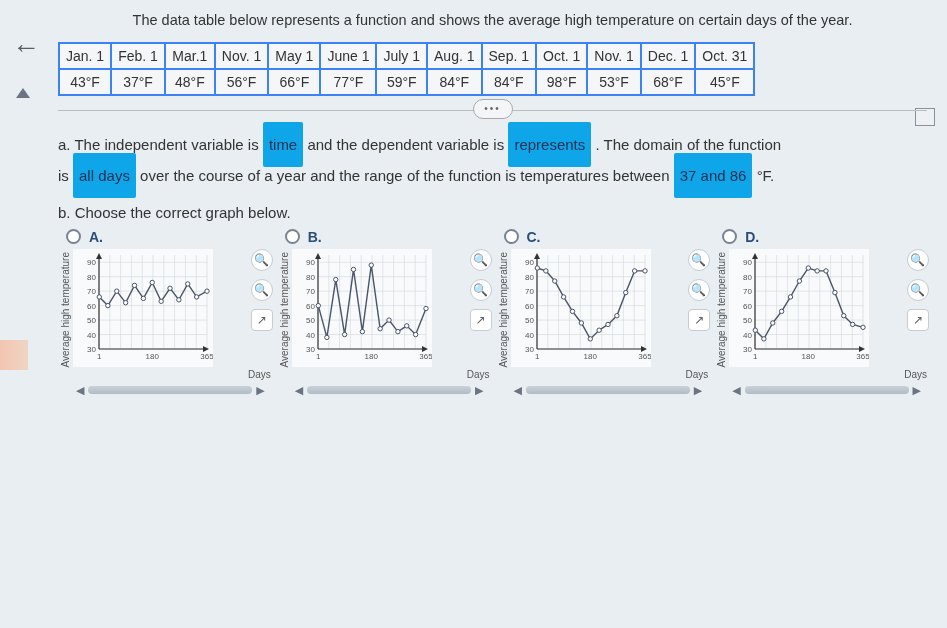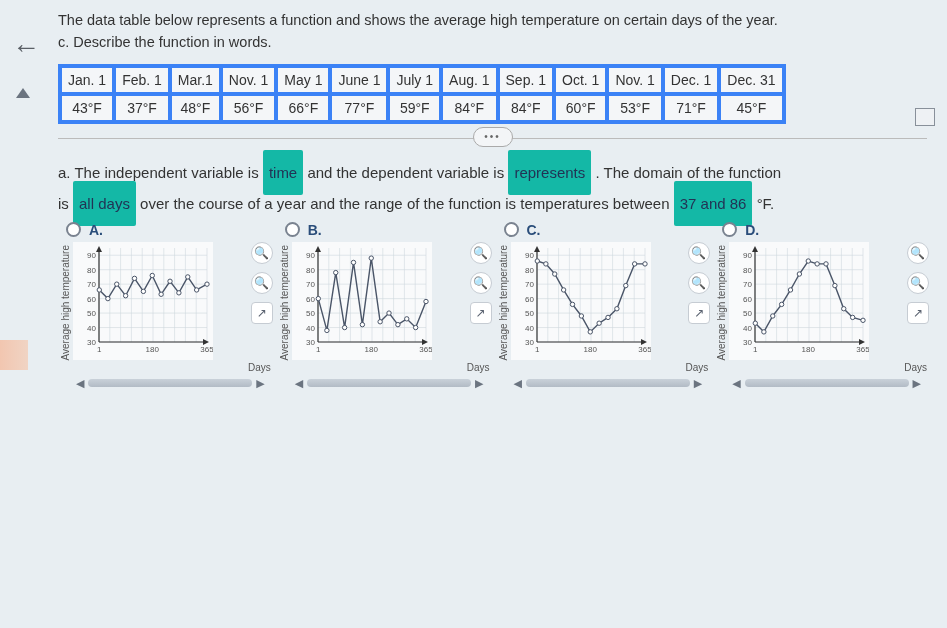--- a/index.html
+++ b/index.html
@@ -27,28 +27,28 @@
   .up-tri {
     position: absolute;
     left: 16px;
     top: 88px;
     width: 0; height: 0;
     border-left: 7px solid transparent;
     border-right: 7px solid transparent;
     border-bottom: 10px solid #6b7480;
     cursor: pointer;
   }
-  .intro { font-size: 14.5px; line-height: 1.5; margin-bottom: 10px; }
+  .intro { font-size: 14.5px; line-height: 1.5; margin-bottom: 10px; text-align: center; }
   .data-table {
     border-collapse: collapse;
     font-size: 14px;
     margin: 6px 0 8px 0;
   }
   .data-table td, .data-table th {
-    border: 4px solid #3b82f6;
+    border: 2px solid #3b82f6;
     padding: 4px 6px;
     text-align: center;
     min-width: 50px;
     background: #f4f6f8;
   }
   .divider {
     border: none;
     border-top: 1px solid #bbb;
     margin: 14px 0 18px 0;
     position: relative;
@@ -61,21 +61,21 @@
     width: 40px; height: 20px;
     border: 1px solid #aaa;
     border-radius: 12px;
     background: #f3f5f7;
     display: flex; align-items: center; justify-content: center;
     font-size: 10px; color: #666; letter-spacing: 2px;
     cursor: pointer;
   }
   .answer-block { font-size: 15px; line-height: 2.1; }
   .fill {
-    background: #14b8a6;
+    background: #0ea5e9;
     padding: 14px 6px;
     border-radius: 2px;
     color: #235;
   }
   .partb { font-size: 15px; margin-top: 12px; margin-bottom: 6px; }
   .chart-row {
     display: flex;
     gap: 6px;
     align-items: flex-start;
   }
@@ -170,53 +170,52 @@
 
 <div class="back-arrow">←</div>
 <div class="up-tri"></div>
 <div class="left-bar"></div>
 <div class="popout"></div>
 
 <div class="page">
 
   <div class="intro">
     <div>The data table below represents a function and shows the average high temperature on certain days of the year.</div>
-    <div>c. Describe the function in words.</div>
   </div>
 
   <table class="data-table">
     <tbody>
         <tr id="hrow">
           <td>Jan. 1</td>
           <td>Feb. 1</td>
           <td>Mar.1</td>
           <td>Nov. 1</td>
           <td>May 1</td>
           <td>June 1</td>
           <td>July 1</td>
           <td>Aug. 1</td>
           <td>Sep. 1</td>
           <td>Oct. 1</td>
           <td>Nov. 1</td>
           <td>Dec. 1</td>
-          <td>Dec. 31</td>
+          <td>Oct. 31</td>
         </tr>
     <tr id="vrow">
           <td>43°F</td>
           <td>37°F</td>
           <td>48°F</td>
           <td>56°F</td>
           <td>66°F</td>
           <td>77°F</td>
           <td>59°F</td>
           <td>84°F</td>
           <td>84°F</td>
-          <td>60°F</td>
+          <td>98°F</td>
           <td>53°F</td>
-          <td>71°F</td>
+          <td>68°F</td>
           <td>45°F</td>
         </tr>
   </tbody>
     </table>
 
   <div style="position:relative;">
     <hr class="divider">
     <div class="more-pill">•••</div>
   </div>
 
@@ -227,20 +226,21 @@
     <span class="fill">represents</span>
     <span>. The domain of the function</span>
     <br>
     <span>is</span>
     <span class="fill">all days</span>
     <span>over the course of a year and the range of the function is temperatures between</span>
     <span class="fill">37 and 86</span>
     <span>°F.</span>
   </div>
 
+  <div class="partb">b. Choose the correct graph below.</div>
 
   <div class="chart-row" id="chart-row">
       <div class="chart-col">
         <div class="chart-head">
           <div class="radio"></div>
           <span class="opt-label">A.</span>
         </div>
         <div class="chart-box">
           <div class="ylabel">Average high temperature</div>
           <div><svg class="chart-svg" width="140" height="118">

